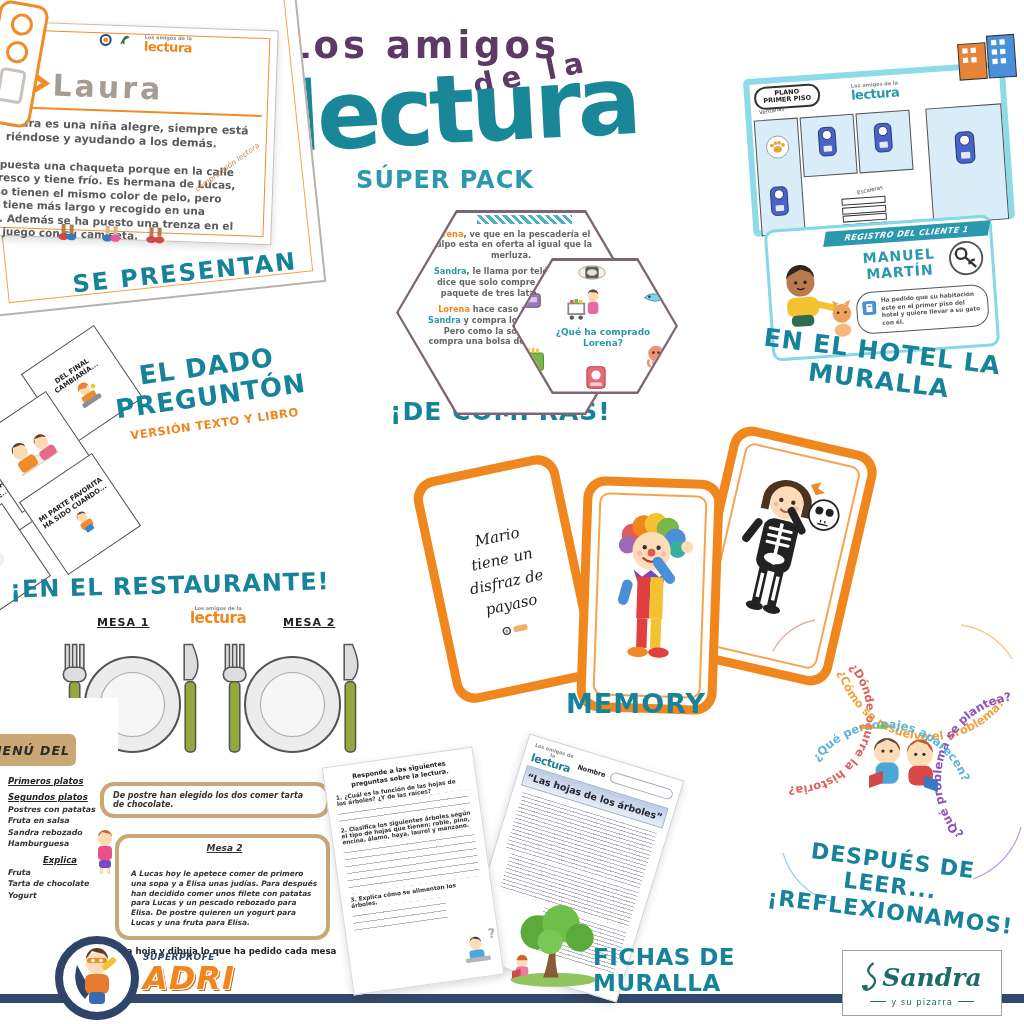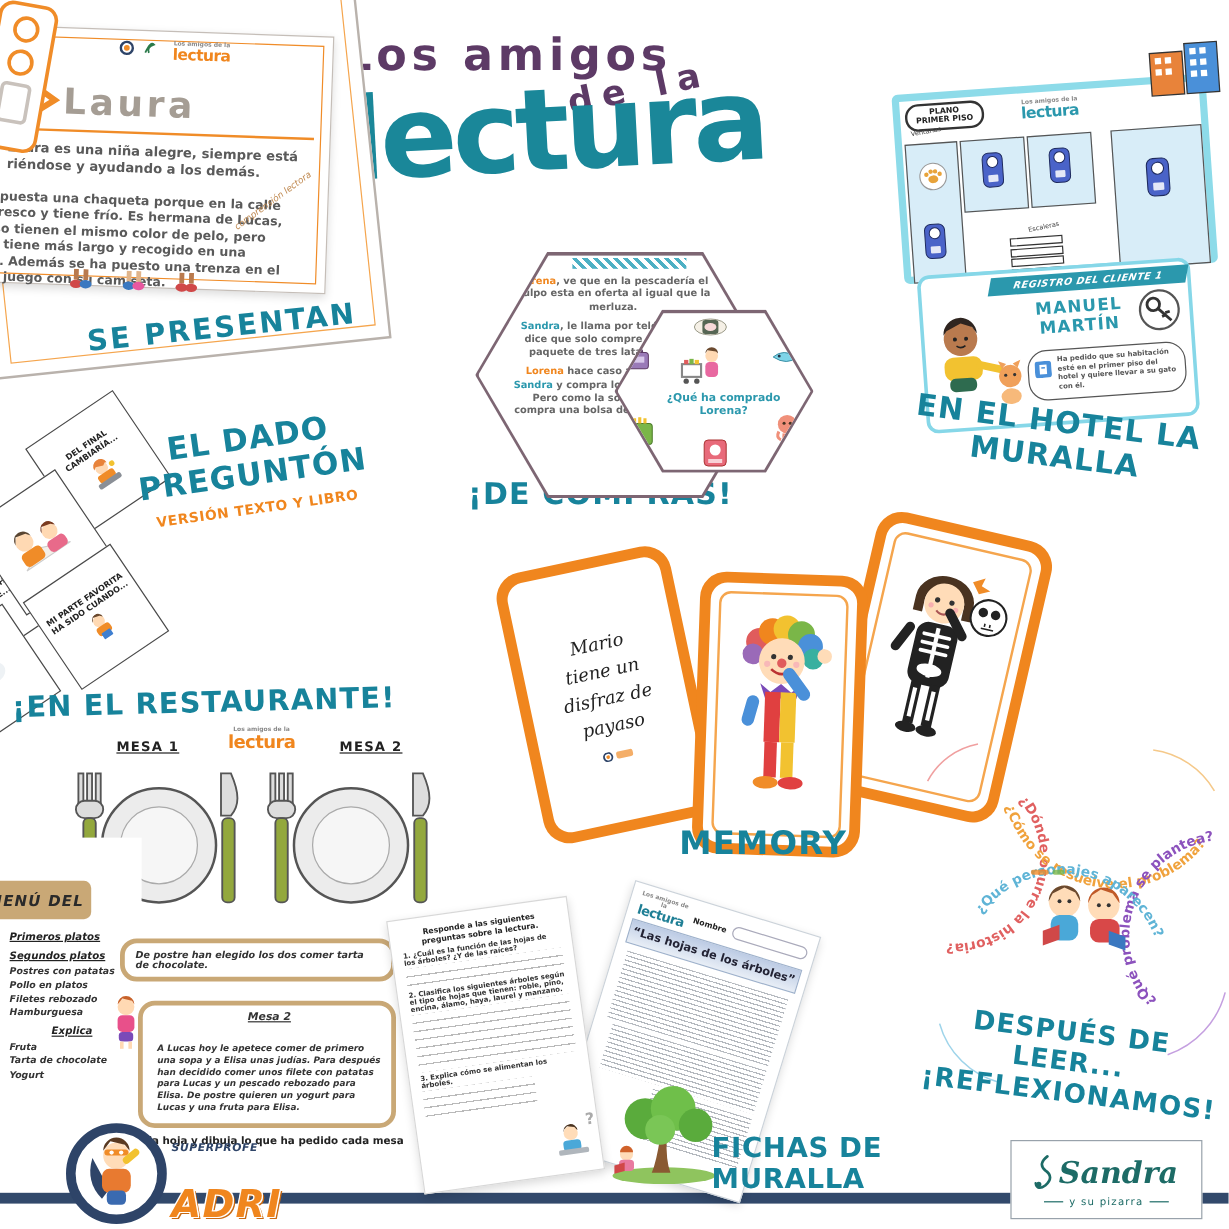--- a/index.html
+++ b/index.html
@@ -83,20 +83,21 @@
   <div class="abs" style="left:-10px;top:2px;width:44px;height:118px;border:3.5px solid #f08c28;border-radius:12px;background:#fff;transform:rotate(10deg);z-index:3;">
     <div style="width:16px;height:16px;border:3px solid #f08c28;border-radius:50%;margin:8px auto 6px;"></div>
     <div style="width:16px;height:16px;border:3px solid #f08c28;border-radius:50%;margin:0 auto 6px;"></div>
     <div style="width:20px;height:28px;border:3px solid #c9c2bc;border-radius:5px;margin:0 auto;"></div>
   </div>
   <div class="abs lbl" style="left:72px;top:258px;width:260px;transform:rotate(-6deg);font-size:24px;letter-spacing:2px;z-index:3;">SE PRESENTAN</div>
 
   <div class="abs" style="left:286px;top:24px;font-size:37px;font-weight:800;color:#5d3a66;letter-spacing:4px;">Los amigos</div>
   <div class="abs" style="left:472px;top:56px;font-size:29px;font-weight:800;color:#5d3a66;letter-spacing:8px;transform:rotate(-12deg);">de la</div>
   <div class="abs" style="left:288px;top:62px;font-size:95px;font-weight:900;color:#1a8799;letter-spacing:-4px;transform:rotate(-3deg);line-height:1;">lectura</div>
+  <div class="abs" style="left:330px;top:166px;width:230px;text-align:center;font-size:24px;font-weight:900;color:#2b98ad;letter-spacing:1px;">SÚPER PACK</div>
 
   <div class="abs card" style="left:748px;top:70px;width:262px;height:158px;transform:rotate(-4deg);border:6px solid #8ddbe9;border-radius:5px;z-index:2;">
     <div class="abs" style="left:4px;top:3px;border:2px solid #333;border-radius:11px;padding:2px 7px;text-align:center;line-height:1.15;background:#fff;">
       <div style="font-size:6.5px;font-weight:800;">PLANO</div>
       <div style="font-size:6.5px;font-weight:800;">PRIMER PISO</div>
     </div>
     <span class="abs minibrand" style="left:96px;top:6px;width:58px;">
       <span class="t">Los amigos de la</span>
       <span class="w" style="color:#2b98ad;">lectura</span>
     </span>
@@ -347,22 +348,22 @@
 
   <div class="abs card" style="left:0;top:698px;width:118px;height:270px;z-index:2;">
     <div class="abs" style="left:-26px;top:36px;width:102px;height:32px;background:#c9a876;border-radius:6px;color:#2a2a2a;
                 display:flex;align-items:center;justify-content:flex-end;padding-right:6px;font-weight:800;
                 font-style:italic;font-size:12.5px;letter-spacing:1px;box-sizing:border-box;">MENÚ DEL</div>
     <div class="abs" style="left:8px;top:78px;width:104px;font-style:italic;">
       <div style="font-size:8.5px;font-weight:800;text-decoration:underline;margin-bottom:2px;">Primeros platos</div>
       <div style="font-size:8.5px;font-weight:800;text-decoration:underline;margin:6px 0 2px;">Segundos platos</div>
       <div style="font-size:7.8px;font-weight:700;line-height:1.45;color:#333;">
         <div>Postres con patatas</div>
-        <div>Pollo en platos</div>
-        <div>Filetes rebozado</div>
+        <div>Fruta en salsa</div>
+        <div>Sandra rebozado</div>
         <div>Hamburguesa</div>
       </div>
       <div style="font-size:8.5px;font-weight:800;text-decoration:underline;margin:6px 0 2px;text-align:center;">Explica</div>
       <div style="font-size:7.8px;font-weight:700;line-height:1.45;color:#333;">
         <div>Fruta</div>
         <div>Tarta de chocolate</div>
         <div>Yogurt</div>
       </div>
     </div>
     <svg class="abs" style="right:-8px;top:92px;" width="30" height="44" viewBox="0 0 30 46">
@@ -572,21 +573,21 @@
         <circle cx="24" cy="13.5" r="1.8" fill="#fff"></circle>
           <circle cx="32" cy="13.5" r="1.8" fill="#fff"></circle>
         <rect x="16" y="27" width="24" height="20" rx="6" fill="#e87a30"></rect>
         <rect x="20" y="45" width="16" height="12" rx="4" fill="#3a6ab0"></rect>
         <rect x="36" y="18" width="16" height="6" rx="3" fill="#f2c230" transform="rotate(-40 36 24)"></rect>
       </svg>
     </div>
     <div class="abs" style="left:88px;top:16px;width:120px;">
       <div style="font-size:9px;font-weight:800;font-style:italic;color:#2e4468;letter-spacing:.5px;">SUPERPROFE</div>
       <div style="font-size:32px;font-weight:900;font-style:italic;color:#f0861e;letter-spacing:1px;line-height:1;
-                  text-shadow:1px 1px 0 #fff,-1px -1px 0 #fff,1px -1px 0 #fff,-1px 1px 0 #fff,2px 2px 0 #c96a12;margin-top:25px;">ADRI</div>
+                  text-shadow:1px 1px 0 #fff,-1px -1px 0 #fff,1px -1px 0 #fff,-1px 1px 0 #fff,2px 2px 0 #c96a12;">ADRI</div>
     </div>
   </div>
 
   <div class="abs" style="left:842px;top:950px;width:158px;height:64px;border:1.5px solid #98a2ab;background:#fff;z-index:3;
               display:flex;flex-direction:column;align-items:center;justify-content:center;">
     <div style="display:flex;align-items:center;">
       <svg width="18" height="36" viewBox="0 0 20 40">
         <path d="M12 4 q-9 7 -2 13 q9 6 0 14 q-7 5 -9 -2" fill="none" stroke="#1d6b66" stroke-width="2.5" stroke-linecap="round"></path>
         <circle cx="4" cy="30" r="2.5" fill="#1d6b66"></circle>
       </svg>

